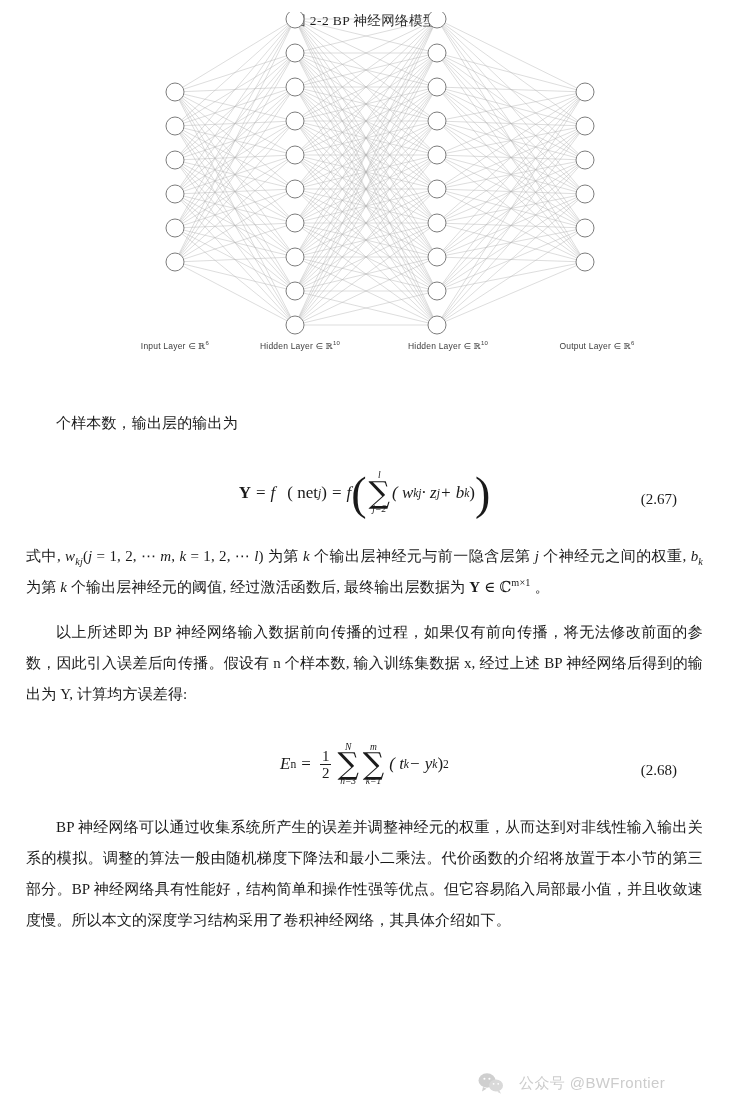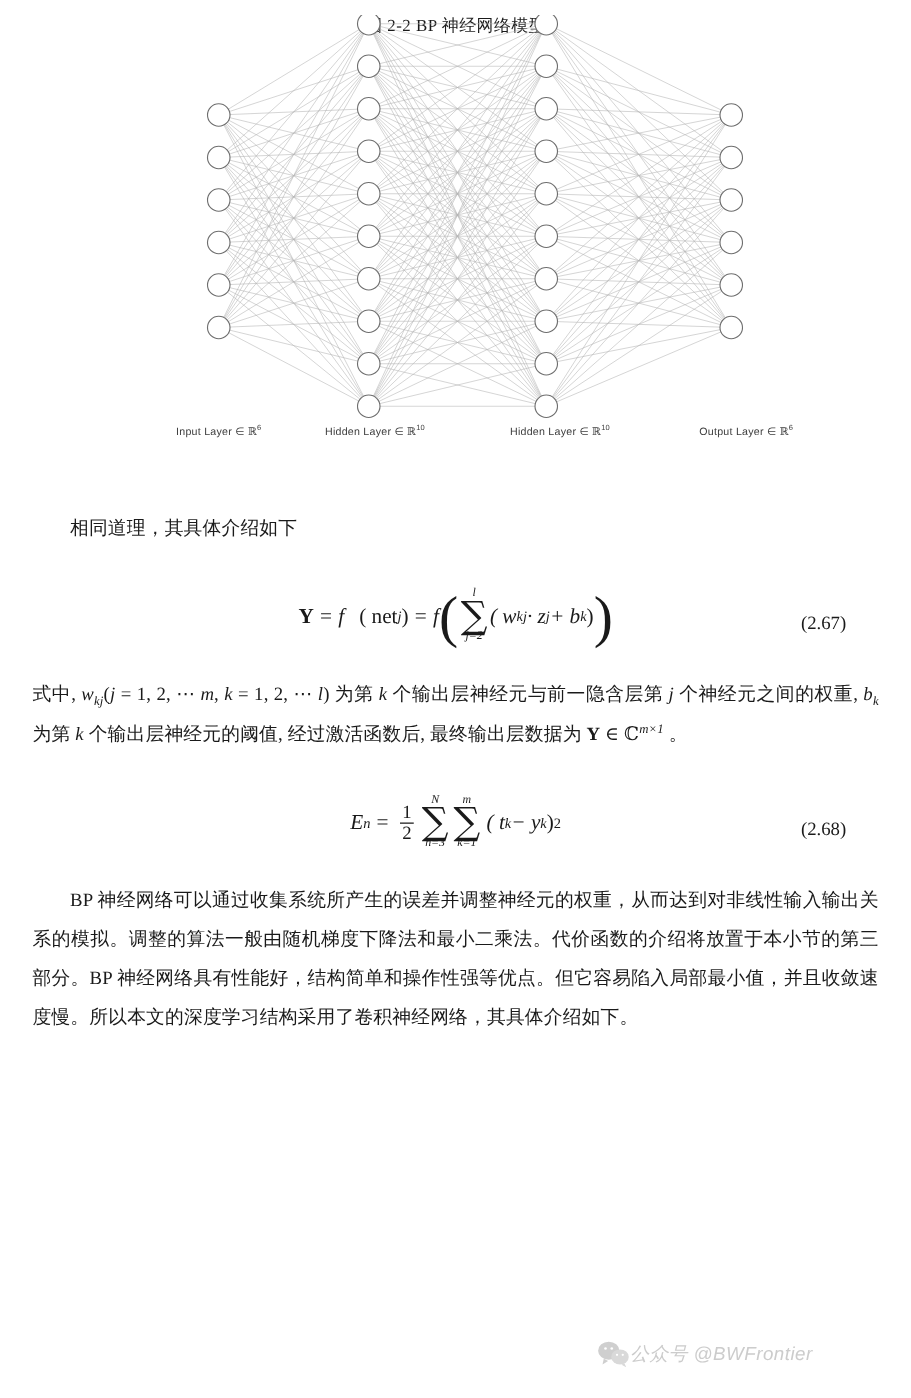--- a/index.html
+++ b/index.html
@@ -69,21 +69,21 @@
     text-justify: inter-ideograph;
     letter-spacing: .15px;
   }
   p.indent { text-indent: 2em; }
   p.gap { margin-top: 14px; }
 
   .mi { font-family: "Liberation Serif", serif; font-style: italic; }
   .mn { font-family: "Liberation Serif", serif; font-style: normal; }
   .mb { font-weight: bold; font-style: normal; }
   sub.ms { font-size: .68em; font-style: italic; vertical-align: sub; }
-  sup.ms { font-size: .68em; font-style: italic; vertical-align: super; }
+  sup.ms { font-size: .68em; vertical-align: super; }
 
   
   .equation-row {
     position: relative;
     display: flex;
     align-items: center;
     justify-content: center;
     margin: 26px 0 20px 0;
     min-height: 56px;
   }
@@ -138,27 +138,26 @@
   .frac .num { padding: 0 2px; }
   .frac .den { padding: 0 2px; border-top: 1px solid #1a1a1a; }
 
   
   #watermark {
     position: absolute;
     left: 478px;
     top: 1072px;
     display: flex;
     align-items: center;
-    gap: 0;
+    gap: 15px;
     color: #c9c9c9;
     font-family: "Liberation Sans", "DejaVu Sans", sans-serif;
     font-size: 15px;
     letter-spacing: .4px;
     user-select: none;
-    font-style: italic;
   }
   #watermark .wm-text { color: #cccccc; }
 </style>
 </head>
 <body>
 
 <div id="figure-block">
 
   <svg id="network-svg" width="729" height="330" viewBox="0 0 729 330" aria-hidden="true">
     <g id="edges" stroke="#b4b4b4" stroke-width="0.45" fill="none">
@@ -440,21 +439,21 @@
       <span>∈</span>
       <span class="bb">ℝ</span><sup>6</sup>
     </span>
   </div>
 
   <div id="figure-caption">图 2-2 BP 神经网络模型</div>
 </div>
 
 <div id="body-content">
 
-  <p class="para indent">相同道理，其具体介绍如下</p>
+  <p class="para indent">个样本数，输出层的输出为</p>
 
   <div class="equation-row">
     <span class="equation-body">
       <span class="mb">Y</span>
       <span style="padding:0 5px">=</span>
       <span class="mi">f</span>
       <span class="mn" style="padding-left:12px">( net</span>
         <sub class="ms">j</sub>
         <span class="mn">)</span>
       <span style="padding:0 5px">=</span>
@@ -474,20 +473,21 @@
         <span class="mn">)</span>
       <span class="bigparen">)</span>
     </span>
     <span class="eq-number">(2.67)</span>
   </div>
 
   <p class="para">
     <span>式中, </span><span class="mi">w</span><sub class="ms">kj</sub><span class="mn">(</span><span class="mi">j</span><span class="mn"> = 1, 2, ⋯ </span><span class="mi">m</span><span class="mn">, </span><span class="mi">k</span><span class="mn"> = 1, 2, ⋯ </span><span class="mi">l</span><span>) 为第 </span><span class="mi">k</span><span> 个输出层神经元与前一隐含层第 </span><span class="mi">j</span><span> 个神经元之间的权重, </span><span class="mi">b</span><sub class="ms">k</sub><span> 为第 </span><span class="mi">k</span><span> 个输出层神经元的阈值, 经过激活函数后, 最终输出层数据为 </span><span class="mb">Y</span><span> ∈ </span><span class="bb">ℂ</span><sup class="ms">m×1</sup><span> 。</span>
   </p>
 
+  <p class="para indent gap">以上所述即为 BP 神经网络输入数据前向传播的过程，如果仅有前向传播，将无法修改前面的参数，因此引入误差后向传播。假设有 n 个样本数, 输入训练集数据 x, 经过上述 BP 神经网络后得到的输出为 Y, 计算均方误差得:</p>
 
   <div class="equation-row">
     <span class="equation-body">
       <span class="mi">E</span>
         <sup class="ms">n</sup>
       <span style="padding:0 5px">=</span>
       <span class="frac">
         <span class="num">1</span>
         <span class="den">2</span>
       </span>

